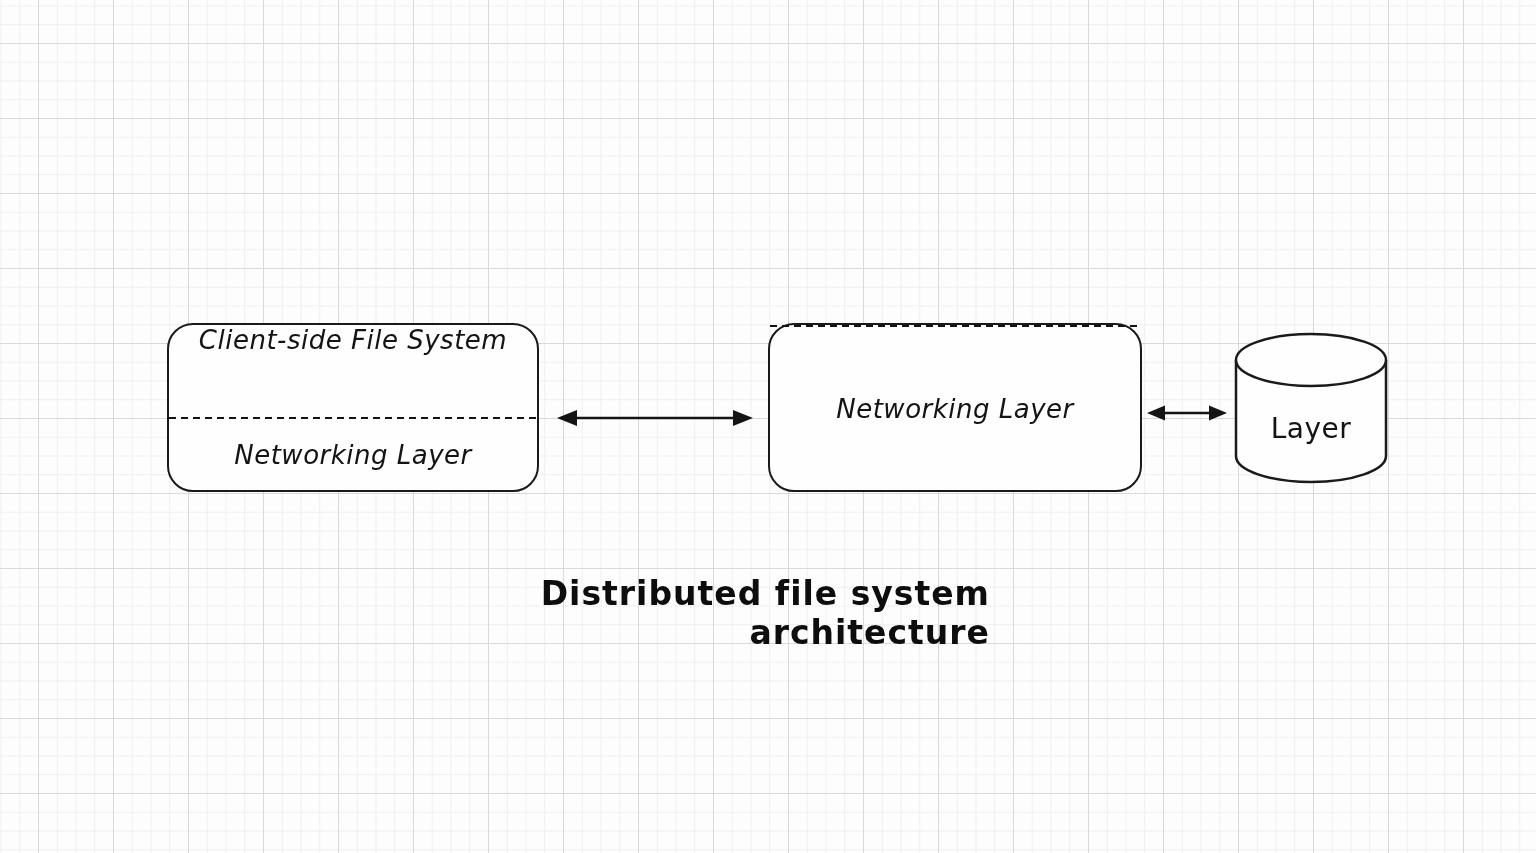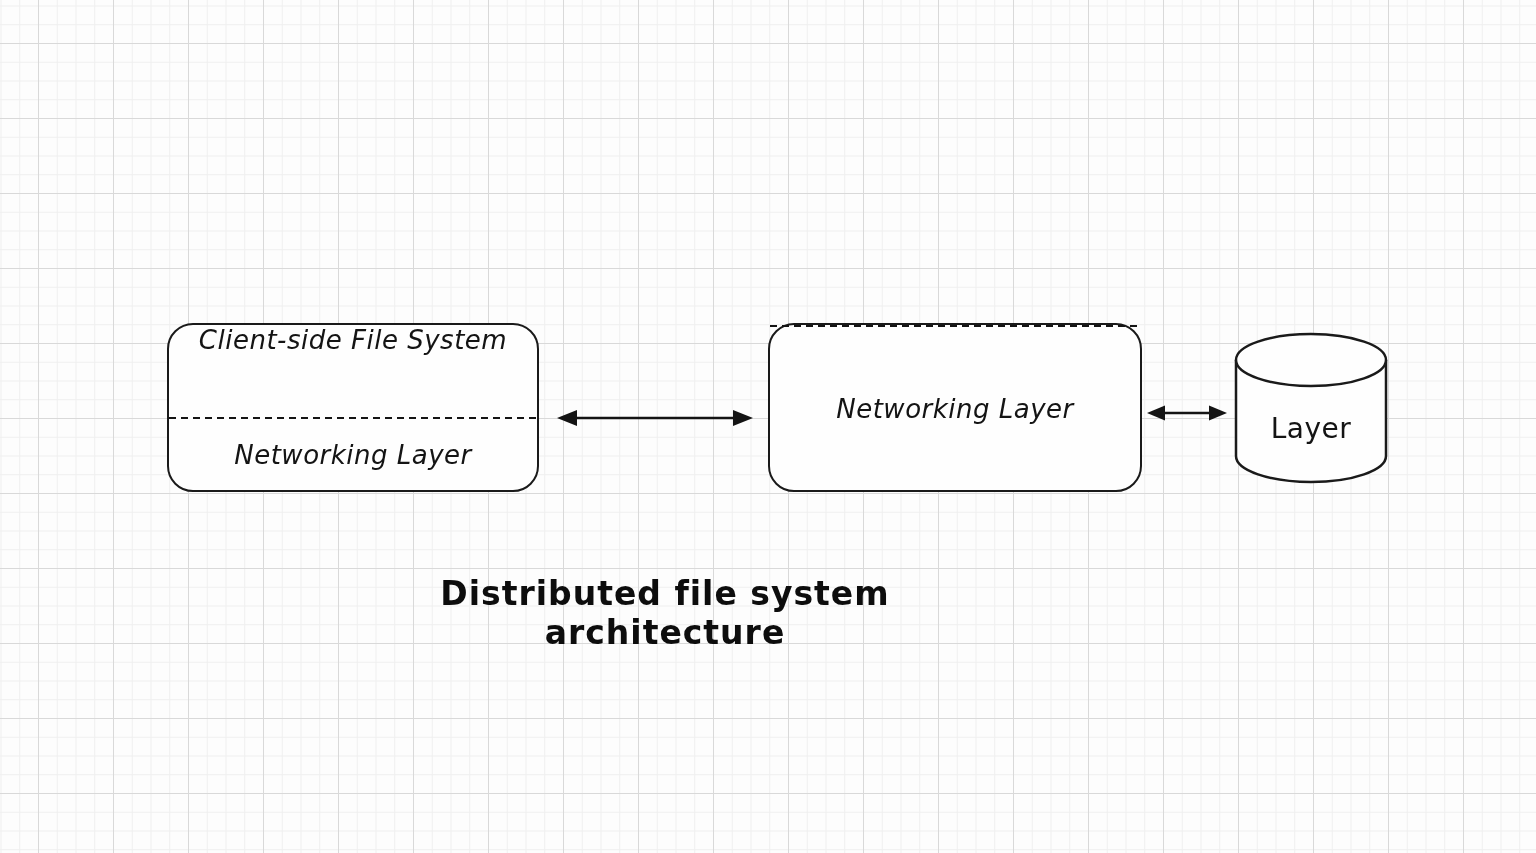--- a/index.html
+++ b/index.html
@@ -82,21 +82,21 @@
     font-weight: 600;
     letter-spacing: 0.5px;
     color: #111;
   }
 
   .diagram-title {
     position: absolute;
     left: 340px;
     top: 574px;
     width: 650px;
-    text-align: center;
+    text-align: right;
     font-size: 33px;
     font-weight: 600;
     letter-spacing: 1px;
     color: #0d0d0d;
   }
 </style>
 </head>
 <body>
 
 <div class="canvas">

